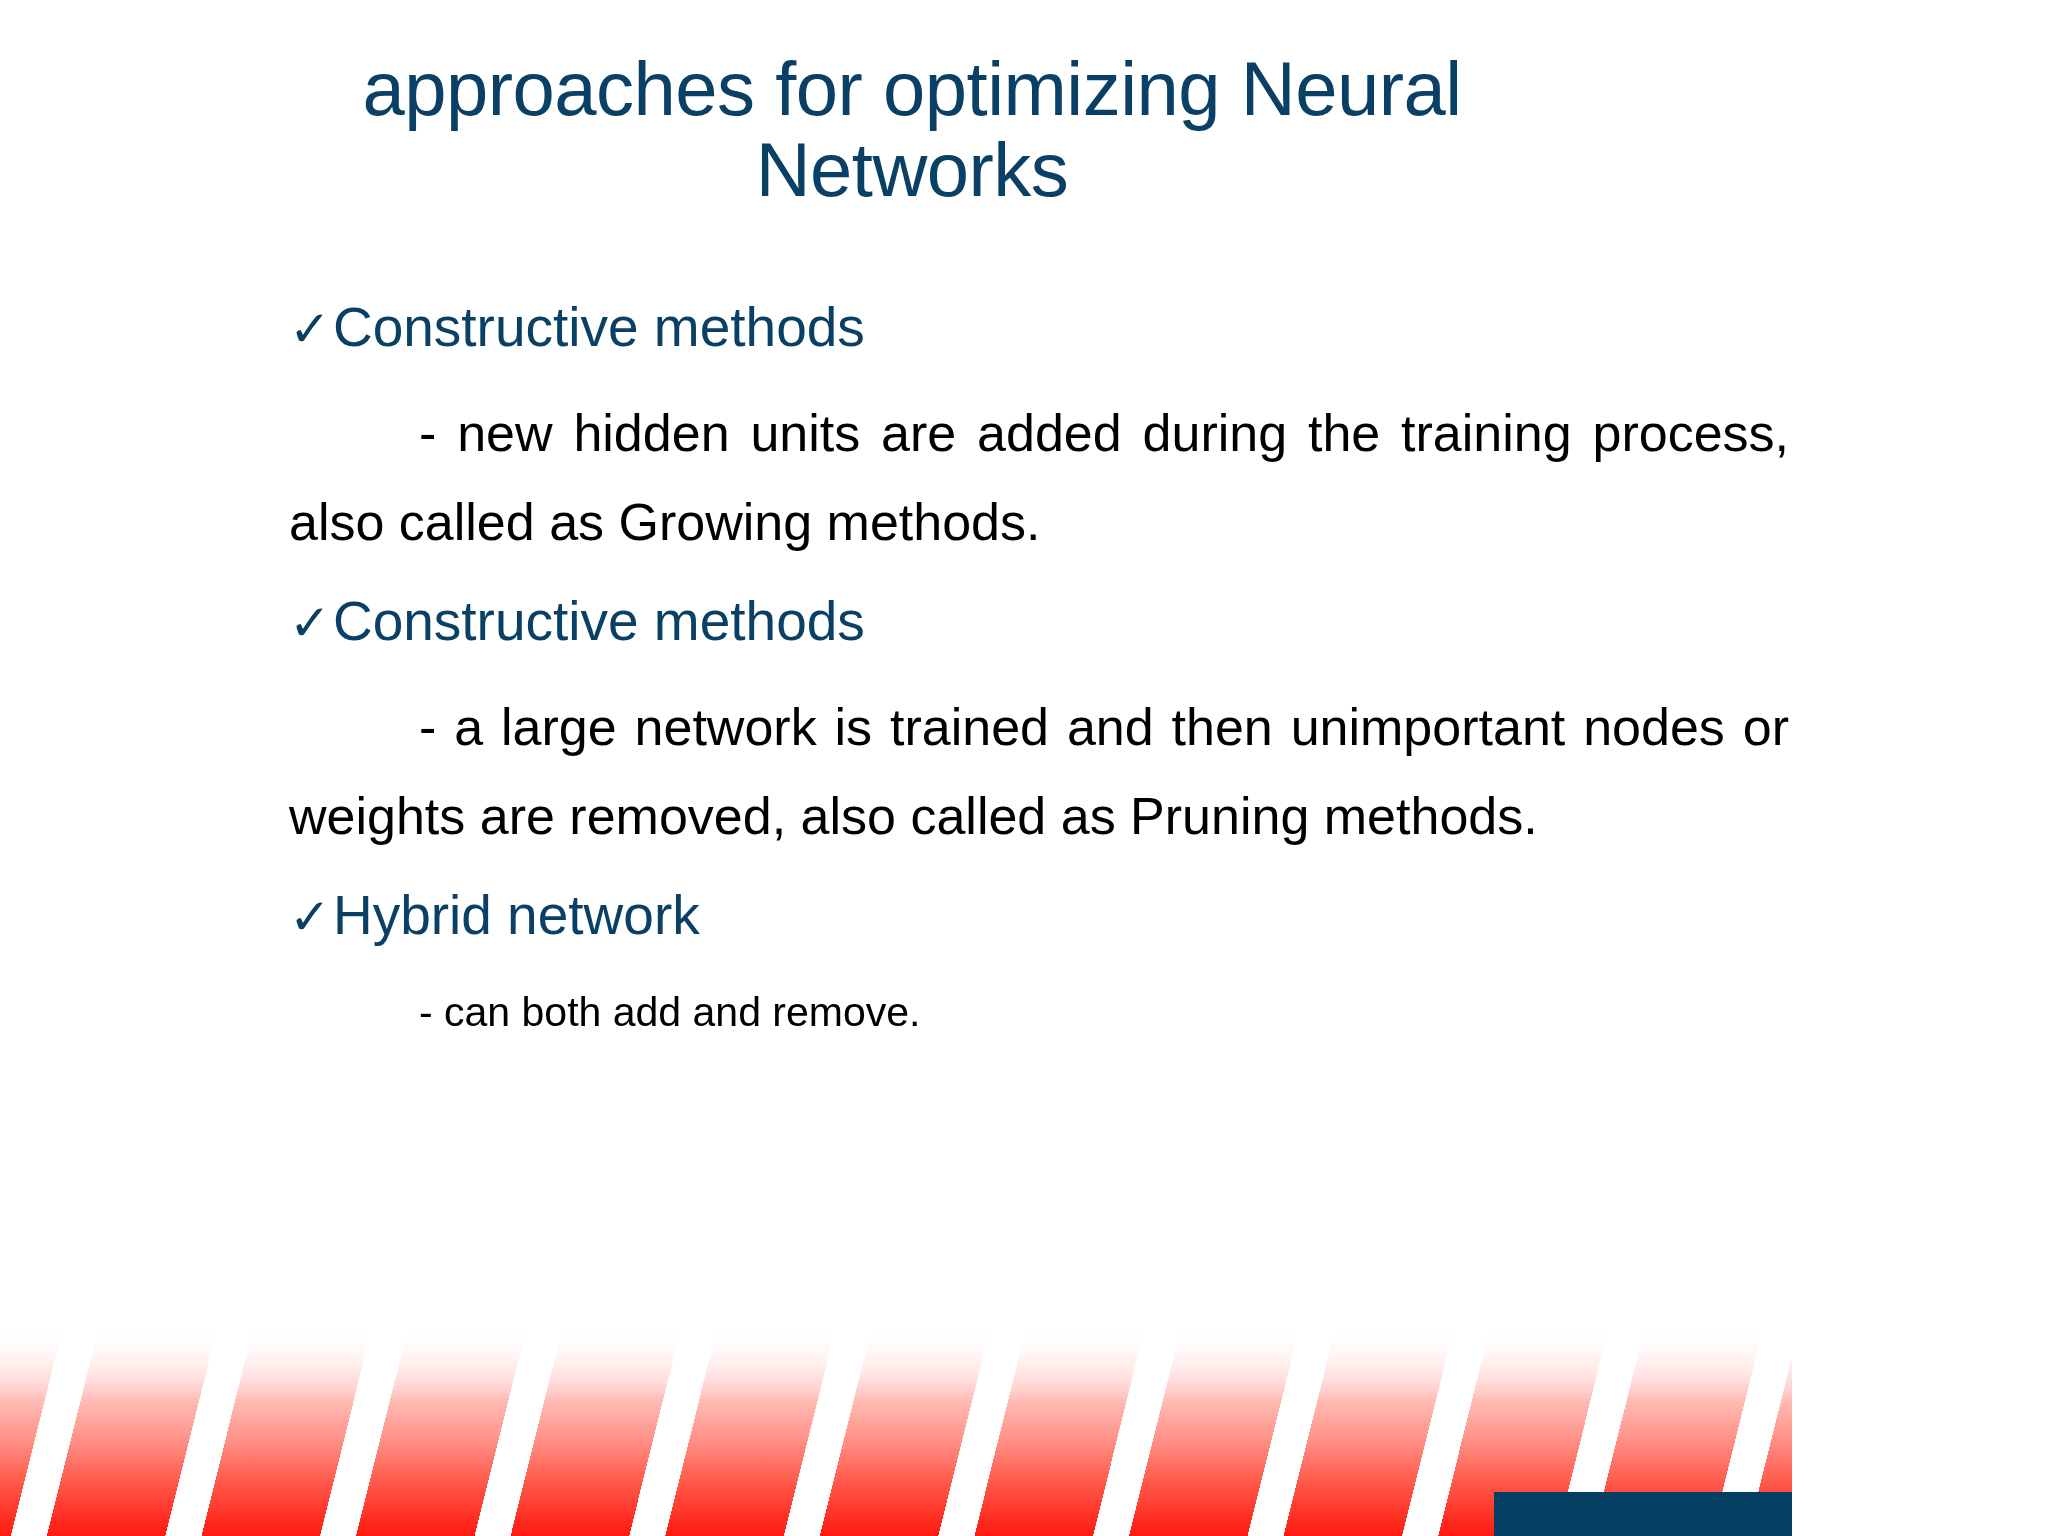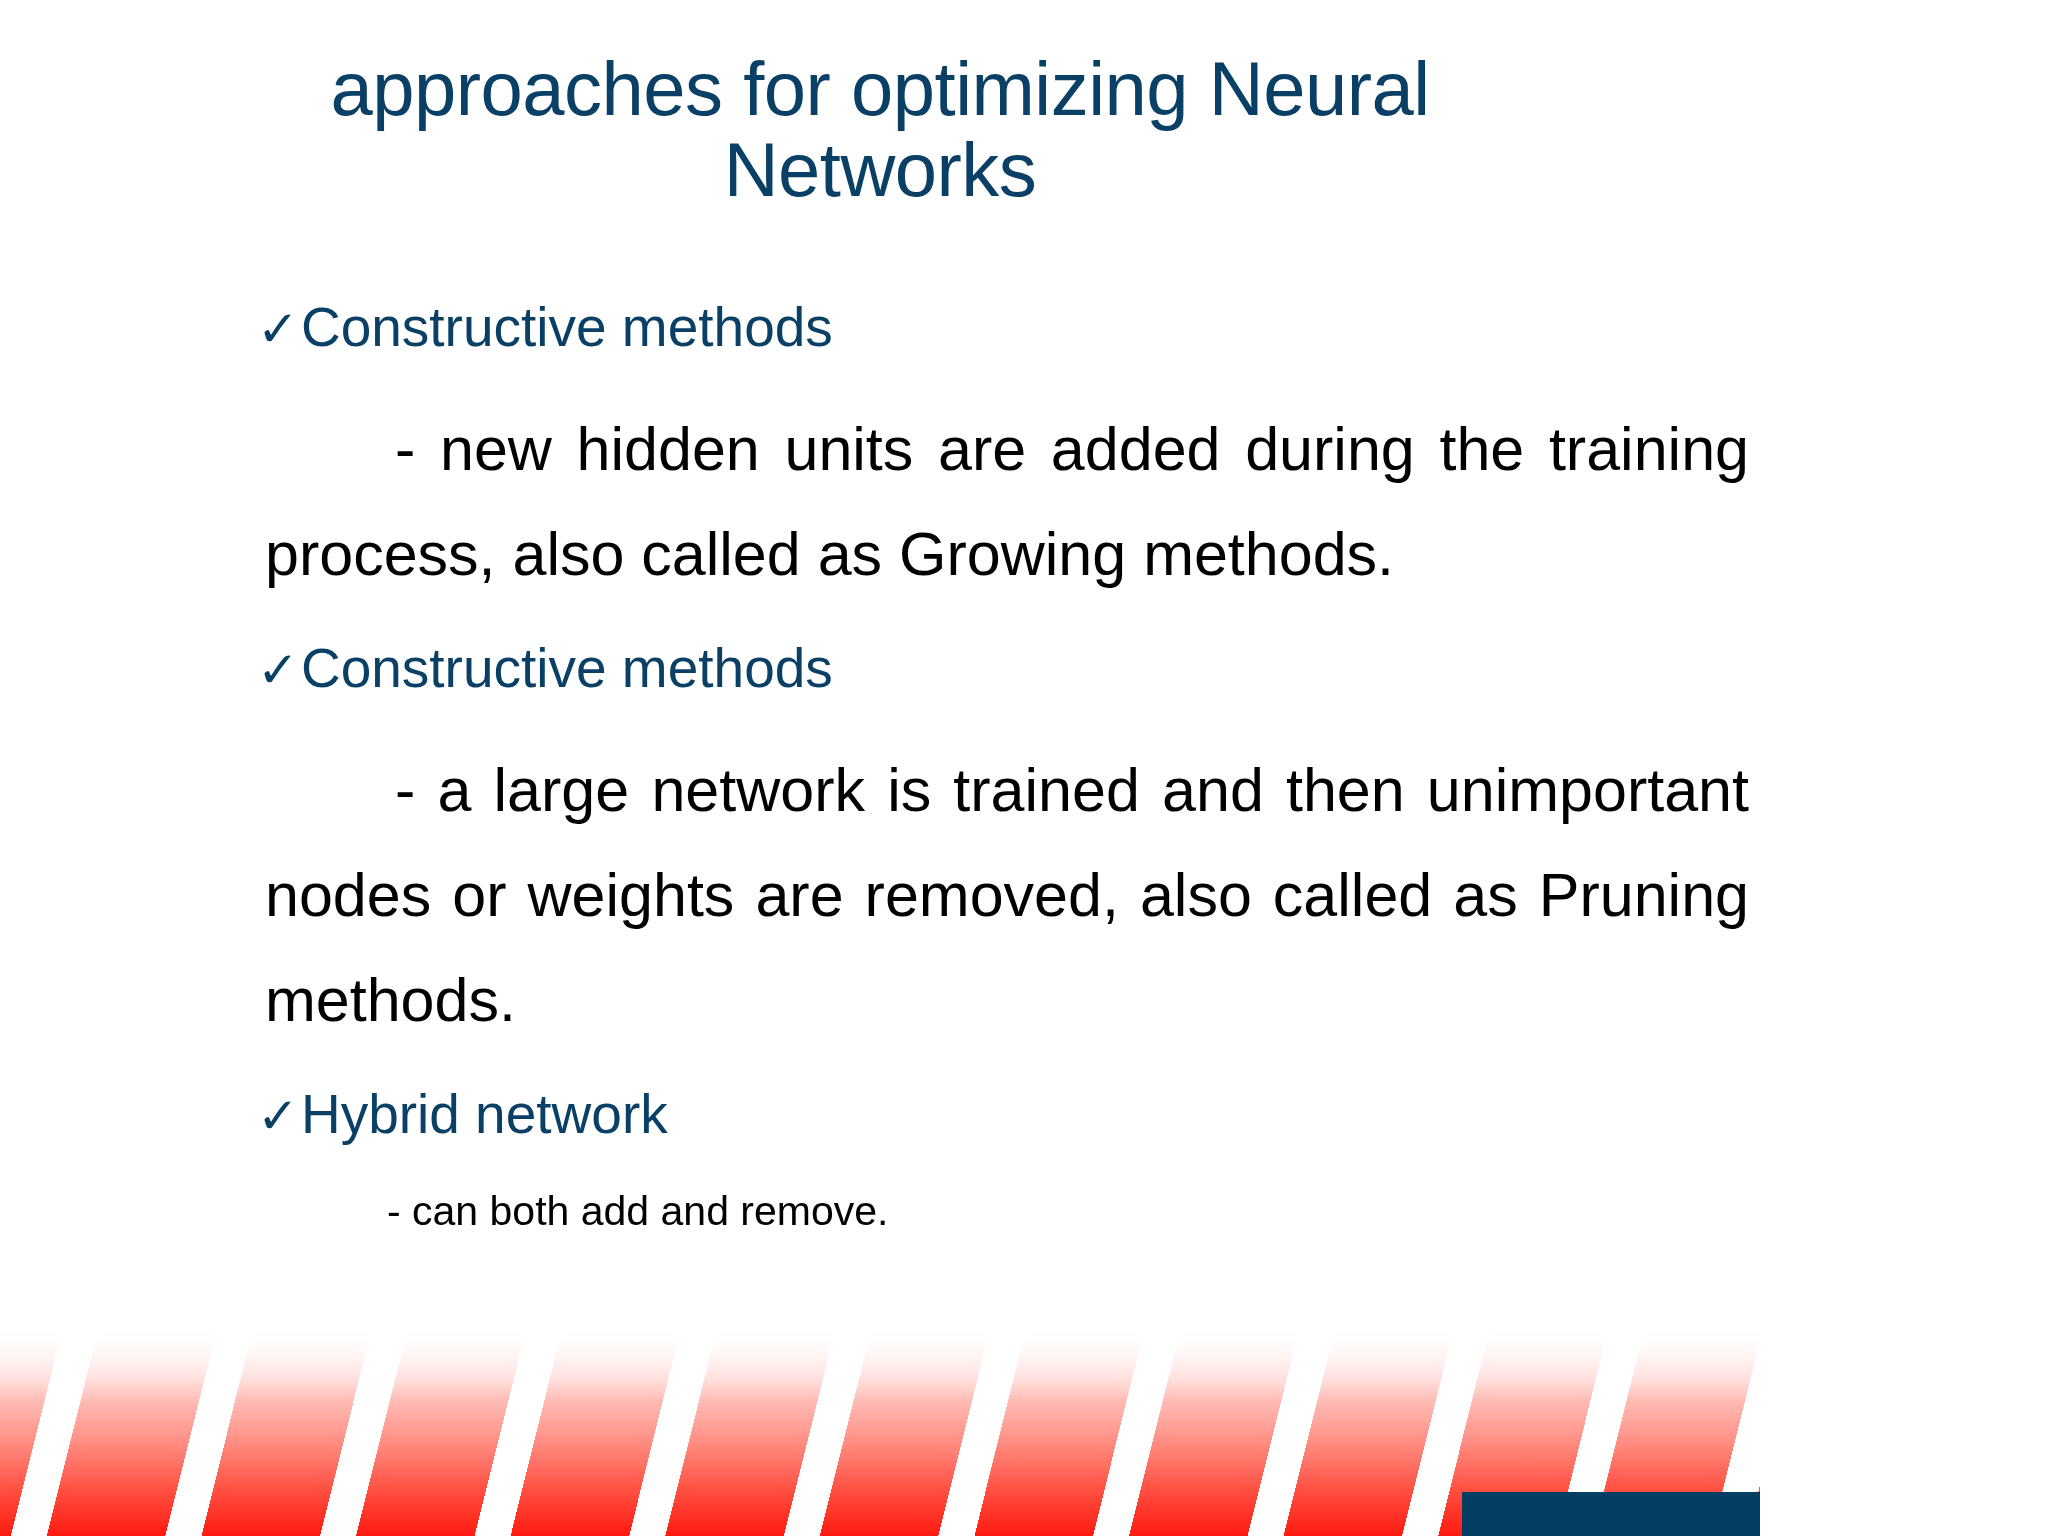--- a/index.html
+++ b/index.html
@@ -11,20 +11,21 @@
   body {
     font-family: "Liberation Sans", sans-serif;
   }
 
   .slide {
     position: relative;
     width: 1760px;
     height: 1536px;
     background: #ffffff;
     overflow: hidden;
+    padding-left: 32px;
   }
 
   
   .bottom-band {
     position: absolute;
     left: 0;
     right: 0;
     bottom: 0;
     height: 210px;
     overflow: hidden;
@@ -104,27 +105,27 @@
   }
   .bullet-check {
     font-size: 50px;
     margin-right: 2px;
     display: inline-block;
     vertical-align: baseline;
   }
 
   .para {
     display: block;
-    font-size: 61px;
+    font-size: 52px;
     line-height: 1.72;
     color: #000000;
     text-align: justify;
     text-justify: inter-word;
     text-indent: 130px;
-    margin: 8px;
+    margin: 0;
   }
   .para-plain {
     display: block;
     font-size: 41px;
     line-height: 1.72;
     color: #000000;
     text-indent: 130px;
     margin: 0;
   }
 

